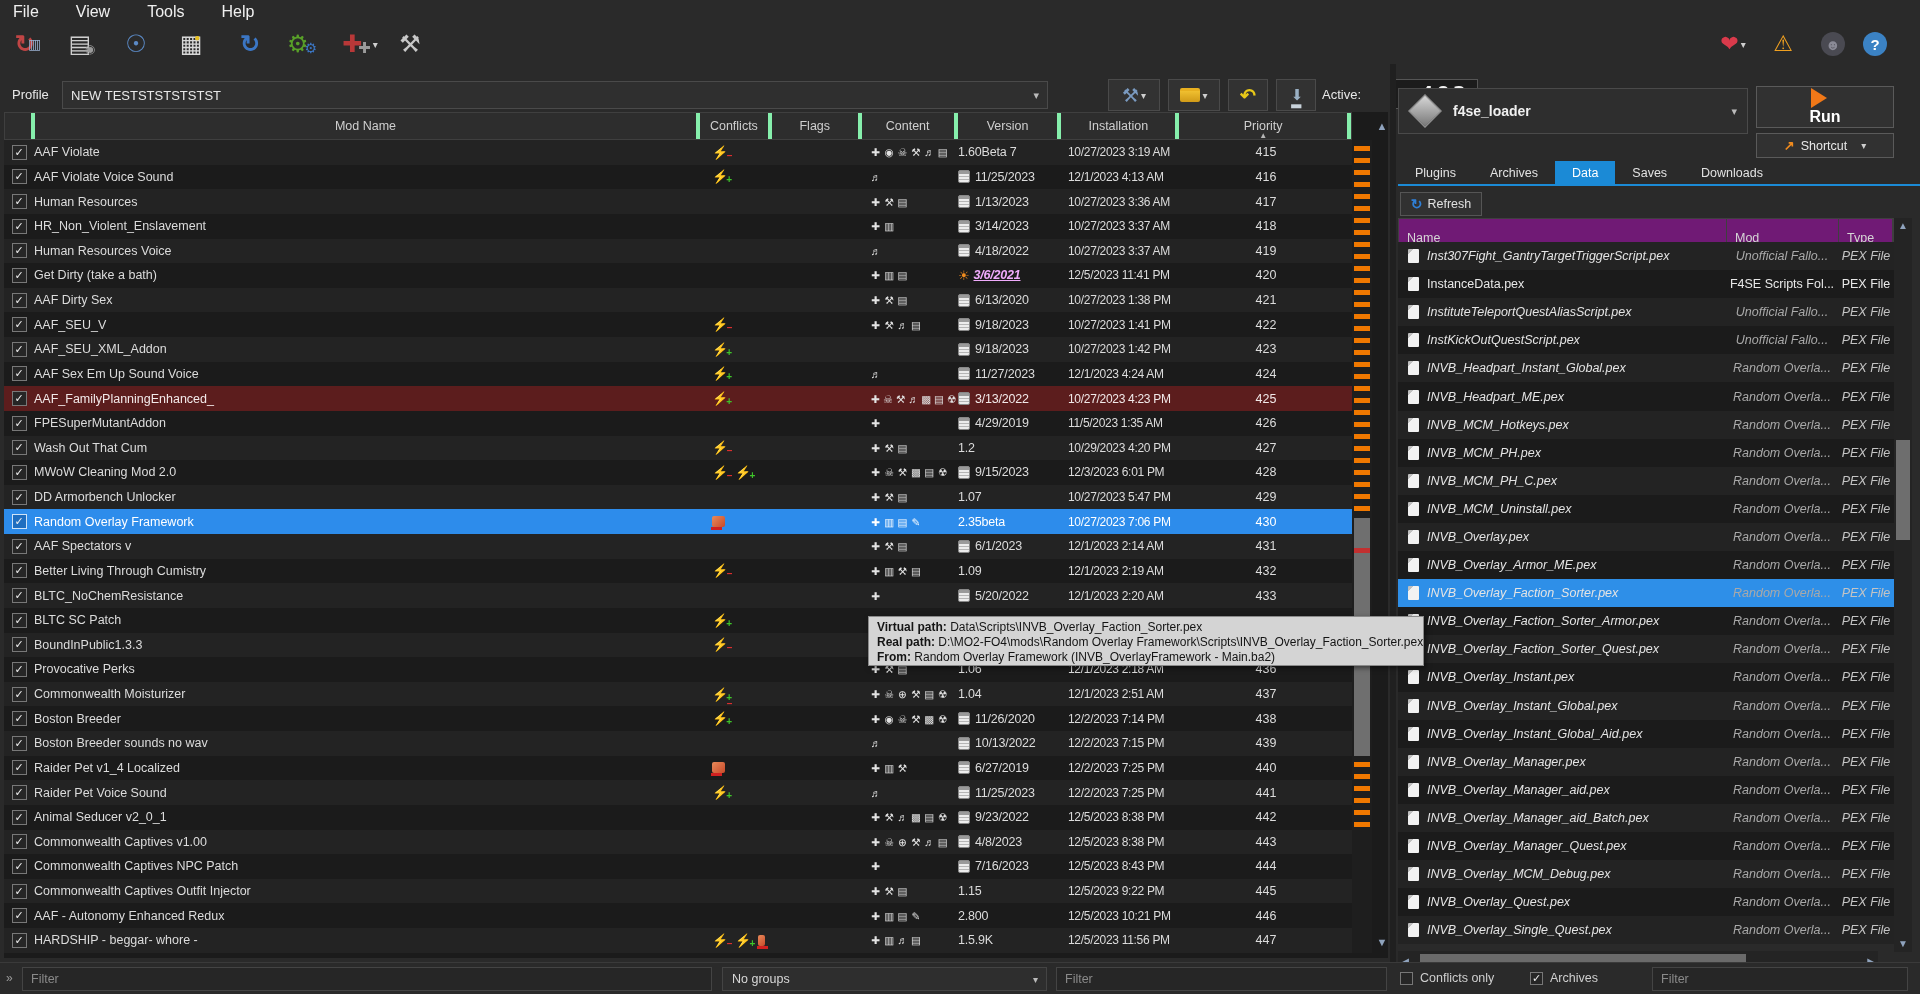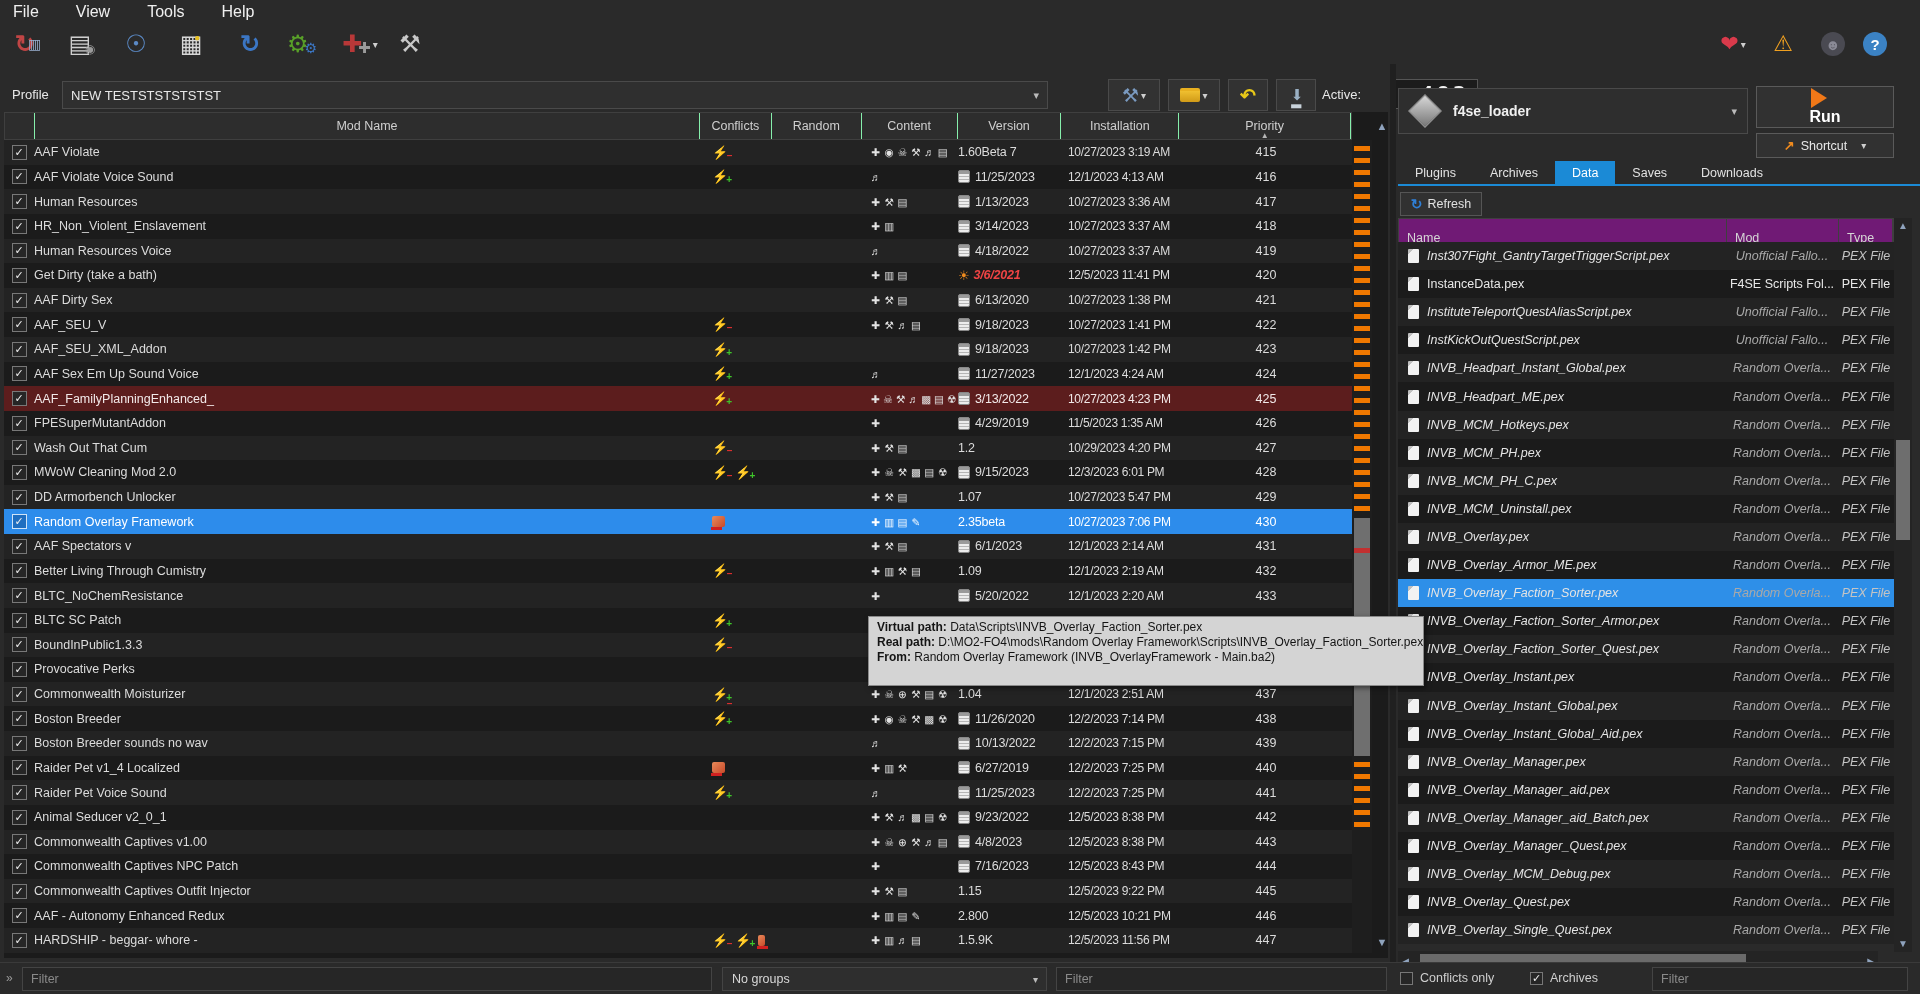--- a/index.html
+++ b/index.html
@@ -20,21 +20,21 @@
   .p-combo{position:absolute;left:62px;top:3px;width:986px;height:28px;background:#2f2f2f;border:1px solid #4a4a4a;display:flex;align-items:center;}
   .p-combo .val{flex:1;padding-left:8px;font-size:13px;color:#e8e8e8;}
   .p-combo .arr{padding-right:8px;color:#bbb;font-size:11px;}
   .sq-btn{position:absolute;top:1px;height:32px;background:#323232;border:1px solid #4a4a4a;display:flex;align-items:center;justify-content:center;font-size:19px;}
   .active-lbl{position:absolute;left:1322px;top:9px;font-size:13px;color:#e8e8e8;}
   .lcd{position:absolute;left:1392px;top:1px;width:86px;height:30px;background:#1c1c1c;border:1px solid #555;color:#f2f2f2;font-family:"DejaVu Sans Mono",monospace;font-size:22px;font-weight:bold;letter-spacing:3px;display:flex;align-items:center;justify-content:flex-end;padding-right:8px;}
 
   
   .ltable{position:absolute;left:4px;top:112px;width:1384px;height:846px;background:#1b1b1b;}
   .lhead{position:absolute;left:0;top:0;width:1348px;height:28px;background:#2d2d2d;border:1px solid #3f3f3f;display:flex;}
-  .lhead .hc{position:relative;border-right:1px solid #86efac;display:flex;align-items:center;justify-content:center;font-size:12.5px;color:#cfcfcf;text-align:right;}
+  .lhead .hc{position:relative;border-right:4px solid #86efac;display:flex;align-items:center;justify-content:center;font-size:12.5px;color:#cfcfcf;text-align:right;}
   .sortup{position:absolute;bottom:-1px;left:50%;transform:translateX(-50%);font-size:8px;color:#b5b5b5;line-height:8px;}
   .lrows{position:absolute;left:0;top:28px;width:1348px;}
   .mrow{display:flex;align-items:center;height:24.64px;font-size:12.5px;color:#dcdcdc;background:#232323;}
   .mrow:nth-child(even){background:#1b1b1b;}
   .mrow.sel{background:#2d8ceb;color:#fff;}
   .mrow.red{background:#5c1d1d;color:#f2e9e9;}
   .cc{flex:none;display:flex;align-items:center;height:100%;}
   .c-check{width:30px;justify-content:center;}
   .c-name{width:666px;}
   .c-conf{width:72px;padding-left:12px;}
@@ -47,21 +47,21 @@
   .mrow.sel .chk{background:#1f6ec0;border-color:#cfe3f7;}
   .cicon{width:13.4px;font-size:10.5px;color:#e3e3e3;text-align:center;}
   .mrow.sel .cicon{color:#fff;}
   .bolt{position:relative;font-size:13px;margin-right:7px;line-height:1;}
   .bolt .sign{position:absolute;right:-4px;bottom:-2px;font-size:10px;font-weight:bold;}
   .boxminus{position:relative;width:13px;height:11px;background:linear-gradient(135deg,#e88a5a,#c84a2a);border-radius:2px;margin-right:7px;}
   .boxminus:after{content:"";position:absolute;left:-1px;bottom:-3px;width:11px;height:3px;background:#d02020;}
   .cal{width:12px;height:13px;background:#ececec;border-radius:2px;border:1px solid #888;
        background-image:linear-gradient(#9a9a9a 0 3px,transparent 3px 5px,#b5b5b5 5px 6px,transparent 6px 8px,#b5b5b5 8px 9px,transparent 9px);margin-right:5px;}
   .sun{color:#f08b1e;font-size:13px;margin-right:4px;}
-  .vred{color:#ef4444;font-weight:bold;font-style:italic;}
+  .vred{color:#f0abfc;font-weight:bold;font-style:italic;text-decoration:underline;}
   
   .strip{position:absolute;left:1348px;top:28px;width:20px;height:813px;background:#1e1e1e;}
   .dashes{position:absolute;left:2px;width:16px;background:repeating-linear-gradient(to bottom,#f07800 0 5px,transparent 5px 12px);}
   .sthumb{position:absolute;left:2px;width:16px;background:#6f6f6f;}
   .reddash{position:absolute;left:2px;width:16px;height:5px;background:#c23030;}
   .varrowcol{position:absolute;left:1370px;width:16px;text-align:center;color:#8fa3bd;font-size:11px;}
 
   
   .divider{position:absolute;left:1390px;top:64px;width:6px;height:930px;background:#202020;}
 
@@ -94,21 +94,21 @@
   .f-mod.redtxt{color:#e03030;font-style:normal;}
   .ficon{flex:none;width:11px;height:14px;background:linear-gradient(135deg,#bfbfbf 0 4px,#f2f2f2 4px);border-radius:1px;margin-right:8px;}
   .rvscroll{position:absolute;left:1894px;top:218px;width:18px;height:734px;background:#242424;}
   .rvscroll .a{position:absolute;left:0;width:18px;text-align:center;font-size:10px;color:#8fa3bd;}
   .rvthumb{position:absolute;left:2px;width:14px;background:#6e6e6e;}
   .rhscroll{position:absolute;left:1398px;top:951px;width:480px;height:20px;background:#242424;display:flex;align-items:center;}
   .rhscroll .a{width:14px;text-align:center;font-size:10px;color:#8fa3bd;}
   .rhthumb{position:absolute;left:22px;top:3px;width:326px;height:14px;background:#6a6a6a;}
 
   
-  .tooltip{position:absolute;left:868px;top:616px;width:556px;background:#d4d4d4;border:1px solid #8a8a8a;color:#141414;font-size:12px;padding:3px 8px 20px 8px;line-height:15px;box-shadow:2px 2px 5px rgba(0,0,0,.5);z-index:50;white-space:nowrap;overflow:hidden;}
+  .tooltip{position:absolute;left:868px;top:616px;width:556px;background:#d4d4d4;border:1px solid #8a8a8a;color:#141414;font-size:12px;padding:3px 8px 0 8px;line-height:15px;box-shadow:2px 2px 5px rgba(0,0,0,.5);z-index:50;white-space:nowrap;overflow:hidden;}
   .tooltip b{font-weight:bold;}
 
   
   .bbar{position:absolute;left:0;top:962px;width:1920px;height:32px;background:#2a2a2a;border-top:1px solid #3a3a3a;}
   .expander{position:absolute;left:6px;top:8px;color:#9a9a9a;font-size:12px;}
   .finput{position:absolute;background:#262626;border:1px solid #444;color:#bbb;font-size:12.5px;padding:0 8px;height:24px;top:4px;}
   .finput::placeholder{color:#8a8a8a;}
   .groups{position:absolute;left:722px;top:4px;width:325px;height:24px;background:#2e2e2e;border:1px solid #444;display:flex;align-items:center;font-size:12.5px;color:#d8d8d8;}
   .groups .val{flex:1;padding-left:9px;}
   .groups .arr{padding-right:8px;font-size:10px;color:#bbb;}
@@ -197,21 +197,21 @@
       </div>
     <span class="active-lbl">Active:</span>
     <div class="lcd">483</div>
   </div>
 
   <div class="ltable">
     <div class="lhead" id="lhead">
         <div class="hc" style="width: 30px;"></div>
         <div class="hc" style="width: 666px;">Mod Name</div>
         <div class="hc" style="width: 72px;">Conflicts</div>
-        <div class="hc" style="width: 90px;">Random</div>
+        <div class="hc" style="width: 90px;">Flags</div>
         <div class="hc" style="width: 96px;">Content</div>
         <div class="hc" style="width: 104px;">Version</div>
         <div class="hc" style="width: 118px;">Installation</div>
         <div class="hc" style="width: 172px;">Priority<span class="sortup">▲</span></div>
       </div>
     <div class="lrows" id="lrows">
         <div class="mrow">
           <div class="cc c-check">
             <span class="chk">✓</span>
           </div>

